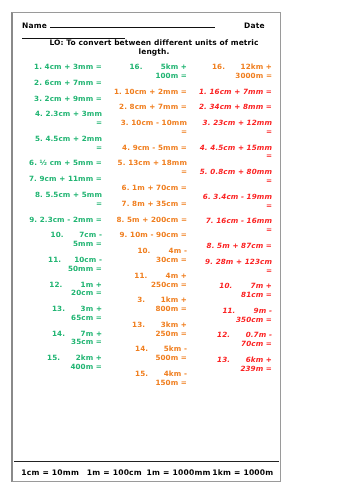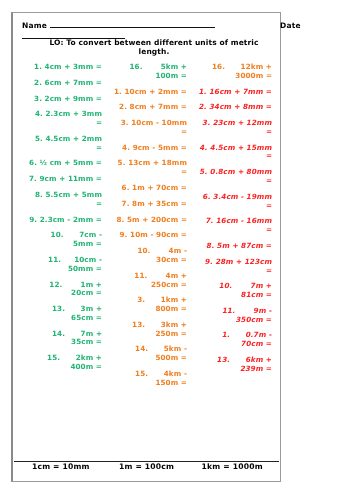--- a/index.html
+++ b/index.html
@@ -38,21 +38,20 @@
     letter-spacing: .2px;
   }
   .name-label { margin-right: 3px; }
   .name-rule {
     flex: 0 0 165px;
     border-bottom: 1px solid #111;
     height: 8px;
     margin-right: 8px;
   }
   .date-label {
-    margin-left: 36px;
     padding-left: 21px;
   }
   .second-rule {
     width: 103px;
     border-bottom: 1px solid #111;
     height: 7px;
     margin-top: 1px;
   }
   .lo-line {
     font-size: 7.5px;
@@ -89,21 +88,21 @@
   .orange { color: #f07f20; }
   .red    { color: #fb2222; font-style: italic; }
 
   
   .footer-rule {
     border-top: 1px solid #222;
     margin: 0 1px;
   }
   .footer {
     display: flex;
-    align-items: flex-start;
+    align-items: center;
     height: 20px;
     font-size: 7.6px;
     font-weight: bold;
     color: #000;
     padding: 0 5px;
     letter-spacing: .2px;
   }
   .footer .fact {
     flex: 1 1 0;
     text-align: center;
@@ -193,27 +192,28 @@
 =</div>
         <div class="q red">7. 16cm - 16mm
 =</div>
         <div class="q red">8. 5m + 87cm =</div>
         <div class="q red">9. 28m + 123cm
 =</div>
         <div class="q red">10.       7m +
 81cm =</div>
         <div class="q red">11.       9m -
 350cm =</div>
-        <div class="q red">1.      0.7m -
+        <div class="q red">12.      0.7m -
 70cm =</div>
         <div class="q red">13.      6km +
 239m =</div>
       </div>
   </div>
 
   <div class="footer-rule"></div>
   <div class="footer">
       <span class="fact">1cm = 10mm</span>
       <span class="fact">1m = 100cm</span>
+      <span class="fact">1m = 1000mm</span>
       <span class="fact">1km = 1000m</span>
     </div>
 
 </div>
 
 </body></html>

